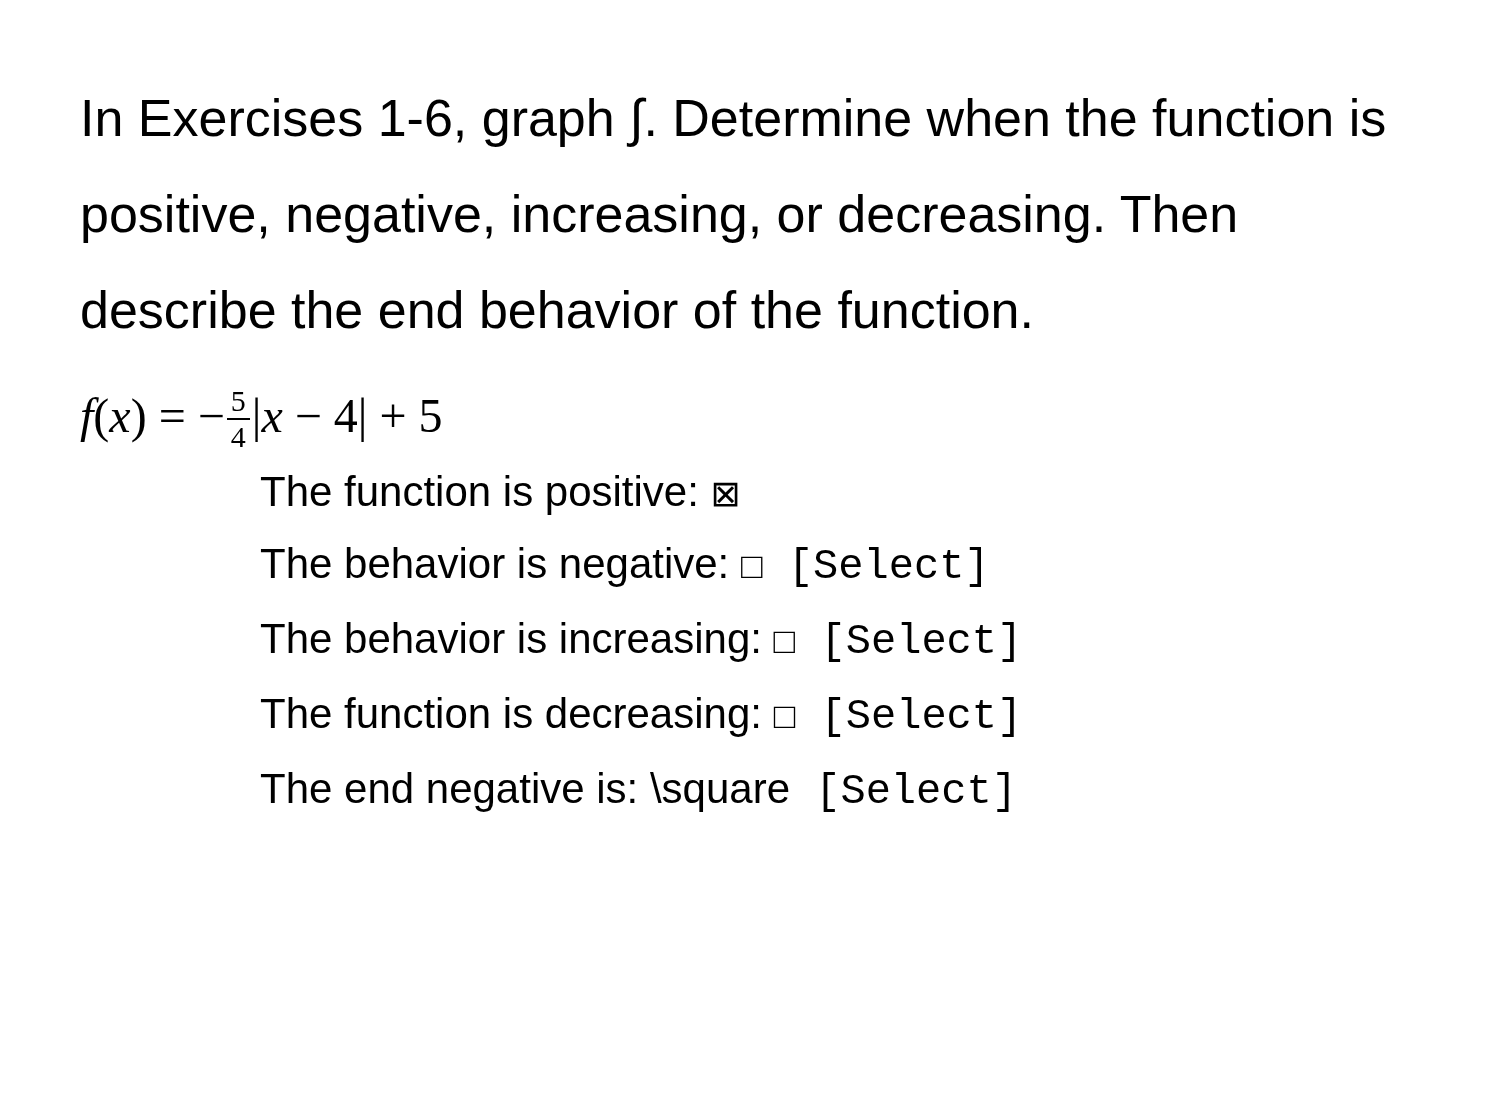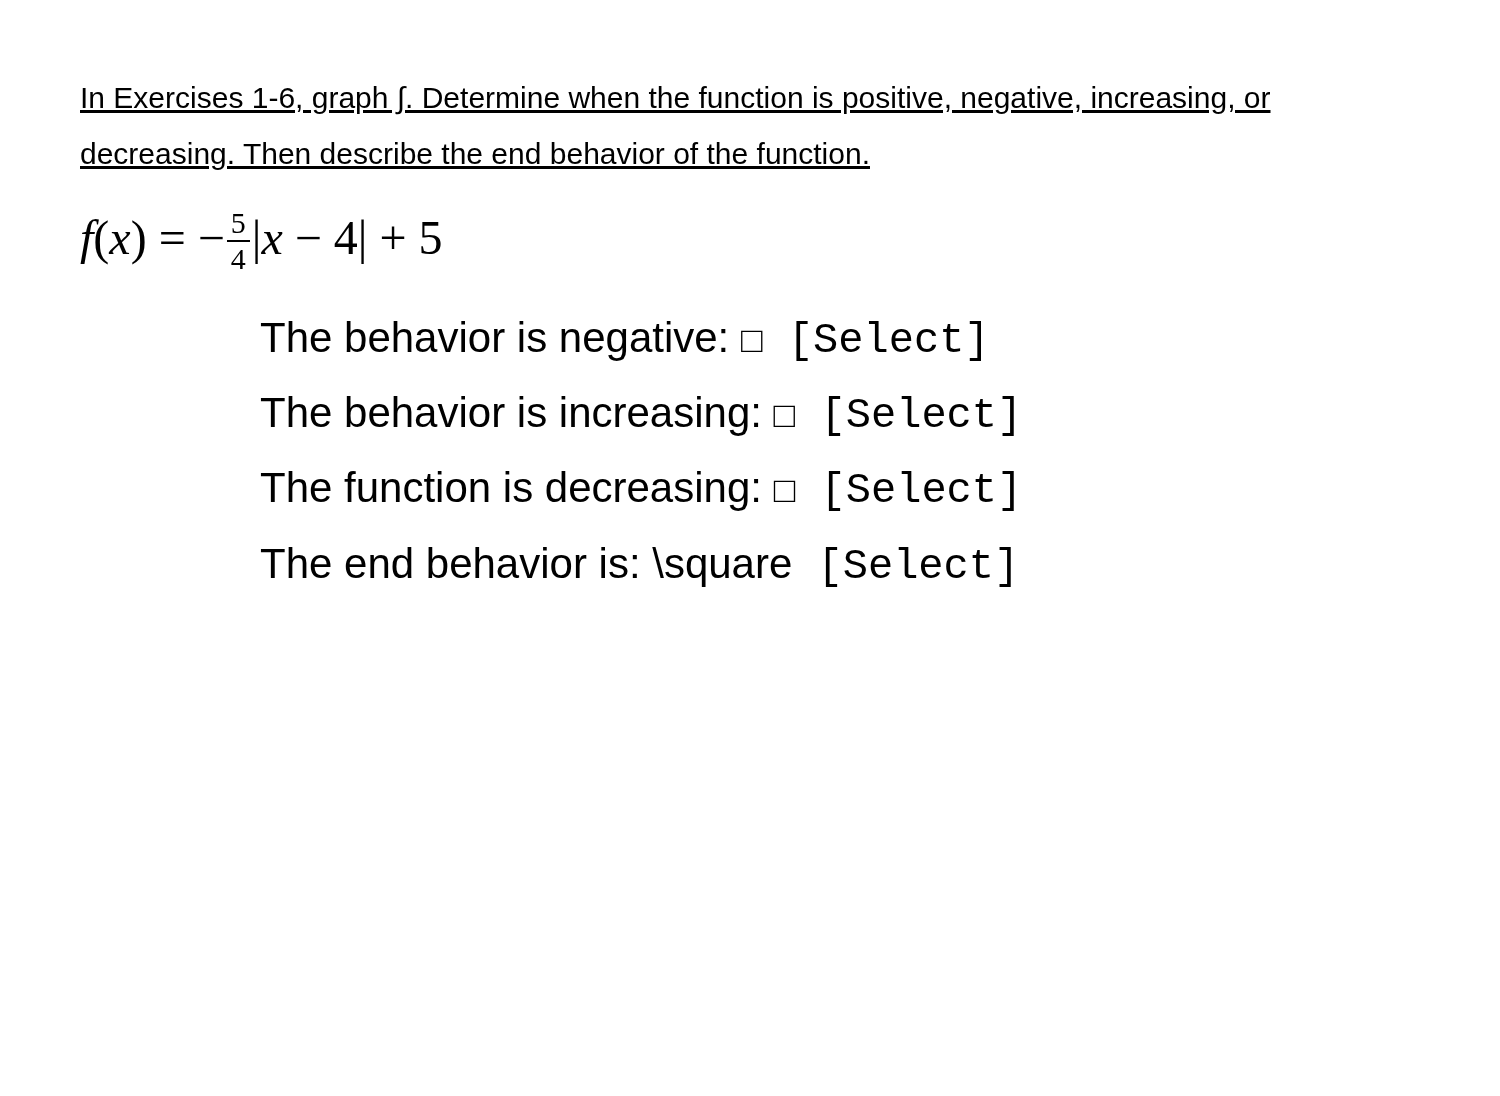--- a/index.html
+++ b/index.html
@@ -9,31 +9,30 @@
     }
     body {
       width: 1500px;
       height: 1096px;
       background: #ffffff;
       font-family: -apple-system, BlinkMacSystemFont, "Segoe UI", Helvetica, Arial, sans-serif;
       color: #000000;
       padding: 70px 80px;
     }
     .intro {
-      font-size: 30px;
+      font-size: 52px;
       line-height: 1.85;
       font-weight: 400;
-      text-decoration: underline;
     }
     .formula {
       font-family: "Times New Roman", Georgia, serif;
       font-size: 48px;
       font-style: italic;
       margin-top: 28px;
-      margin-bottom: 26px;
+      margin-bottom: 2px;
       line-height: 1.2;
     }
     .formula .upright {
       font-style: normal;
     }
     .frac {
       display: inline-block;
       vertical-align: middle;
       text-align: center;
       font-style: normal;
@@ -72,24 +71,27 @@
 <body>
 
 <div class="intro">In Exercises 1-6, graph ∫. Determine when the function is positive, negative, increasing, or decreasing. Then describe the end behavior of the function.</div>
 
 <div class="formula">
   <span>f</span><span class="upright">(</span><span>x</span><span class="upright">)</span><span class="upright"> = </span><span class="upright">−</span><span class="frac"><span class="num">5</span><span class="den">4</span></span><span class="upright">|</span><span>x</span><span class="upright"> − </span><span class="upright">4</span><span class="upright">|</span><span class="upright"> + </span><span class="upright">5</span>
 </div>
 
 <div class="answers">
   <div class="answer-line">
+    <span>The function is positive: </span><span class="box">⊠</span>
+  </div>
+  <div class="answer-line">
     <span>The behavior is negative: </span><span class="box">□</span><span class="select"> [Select]</span>
   </div>
   <div class="answer-line">
     <span>The behavior is increasing: </span><span class="box">□</span><span class="select"> [Select]</span>
   </div>
   <div class="answer-line">
     <span>The function is decreasing: </span><span class="box">□</span><span class="select"> [Select]</span>
   </div>
   <div class="answer-line">
-    <span>The end behavior is: </span><span>\square</span><span class="select"> [Select]</span>
+    <span>The end negative is: </span><span>\square</span><span class="select"> [Select]</span>
   </div>
 </div>
 
 </body></html>

